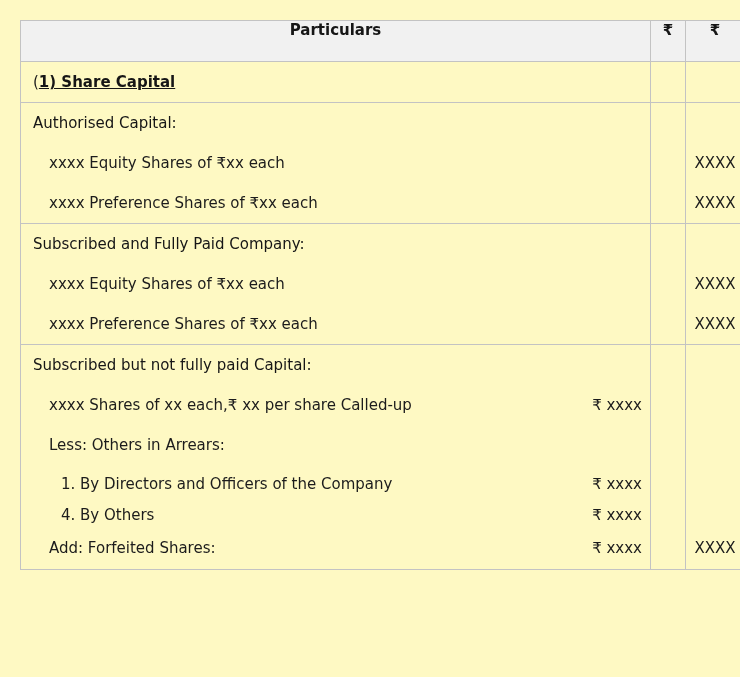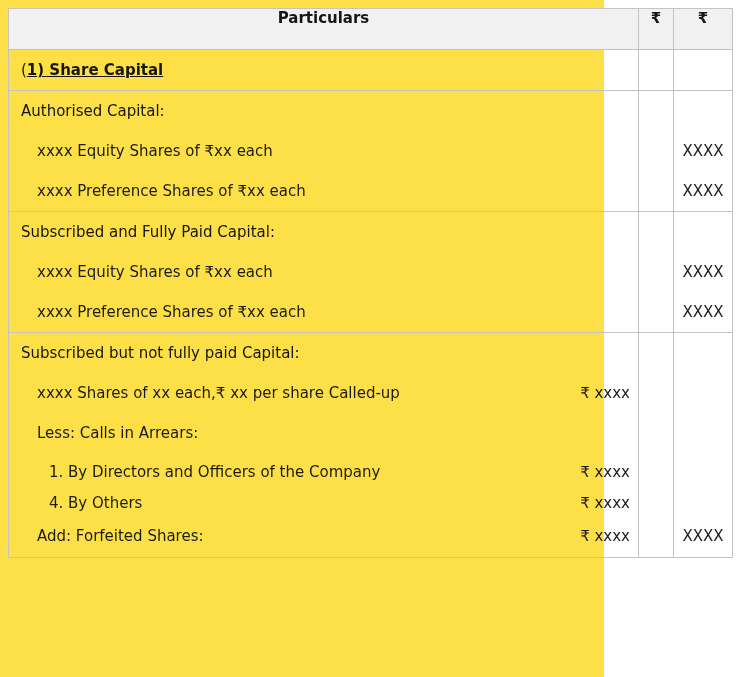--- a/index.html
+++ b/index.html
@@ -4,25 +4,25 @@
 <style>
   html, body {
     margin: 0;
     padding: 0;
     background: #ffffff;
     font-family: "DejaVu Sans", "Liberation Sans", sans-serif;
     font-size: 15px;
     color: #1c1c1c;
   }
   .sheet {
-    width: 604px;
+    width: 740px;
     height: 677px;
     box-sizing: border-box;
-    padding: 8px;
-    background: #fde047;
+    padding: 20px;
+    background: #fef9c3;
   }
   table.note-table {
     border-collapse: collapse;
     table-layout: fixed;
     width: 724px;
     border: 1px solid #a8a8a8;
   }
   table.note-table th,
   table.note-table td {
     border: 1px solid #c3c3c3;
@@ -108,40 +108,40 @@
         <td class="amt-col">
           <div class="line"></div>
           <div class="line">XXXX</div>
           <div class="line">XXXX</div>
         </td>
       </tr>
 
 
       <tr>
         <td>
-          <div class="line heading">Subscribed and Fully Paid Capital:</div>
+          <div class="line heading">Subscribed and Fully Paid Company:</div>
           <div class="line item">xxxx Equity Shares of ₹xx each</div>
           <div class="line item">xxxx Preference Shares of ₹xx each</div>
         </td>
         <td class="amt-col"></td>
         <td class="amt-col">
           <div class="line"></div>
           <div class="line">XXXX</div>
           <div class="line">XXXX</div>
         </td>
       </tr>
 
       <tr>
         <td>
           <div class="line heading">Subscribed but not fully paid Capital:</div>
           <div class="line item with-amt">
             <span>xxxx Shares of xx each,₹ xx per share Called-up</span>
             <span>₹ xxxx</span>
           </div>
-          <div class="line item">Less: Calls in Arrears:</div>
+          <div class="line item">Less: Others in Arrears:</div>
           <div class="line num with-amt h38">
             <span>1. By Directors and Officers of the Company</span>
             <span>₹ xxxx</span>
           </div>
           <div class="line num with-amt h24">
             <span>4. By Others</span>
             <span>₹ xxxx</span>
           </div>
           <div class="line item with-amt h42">
             <span>Add: Forfeited Shares:</span>

